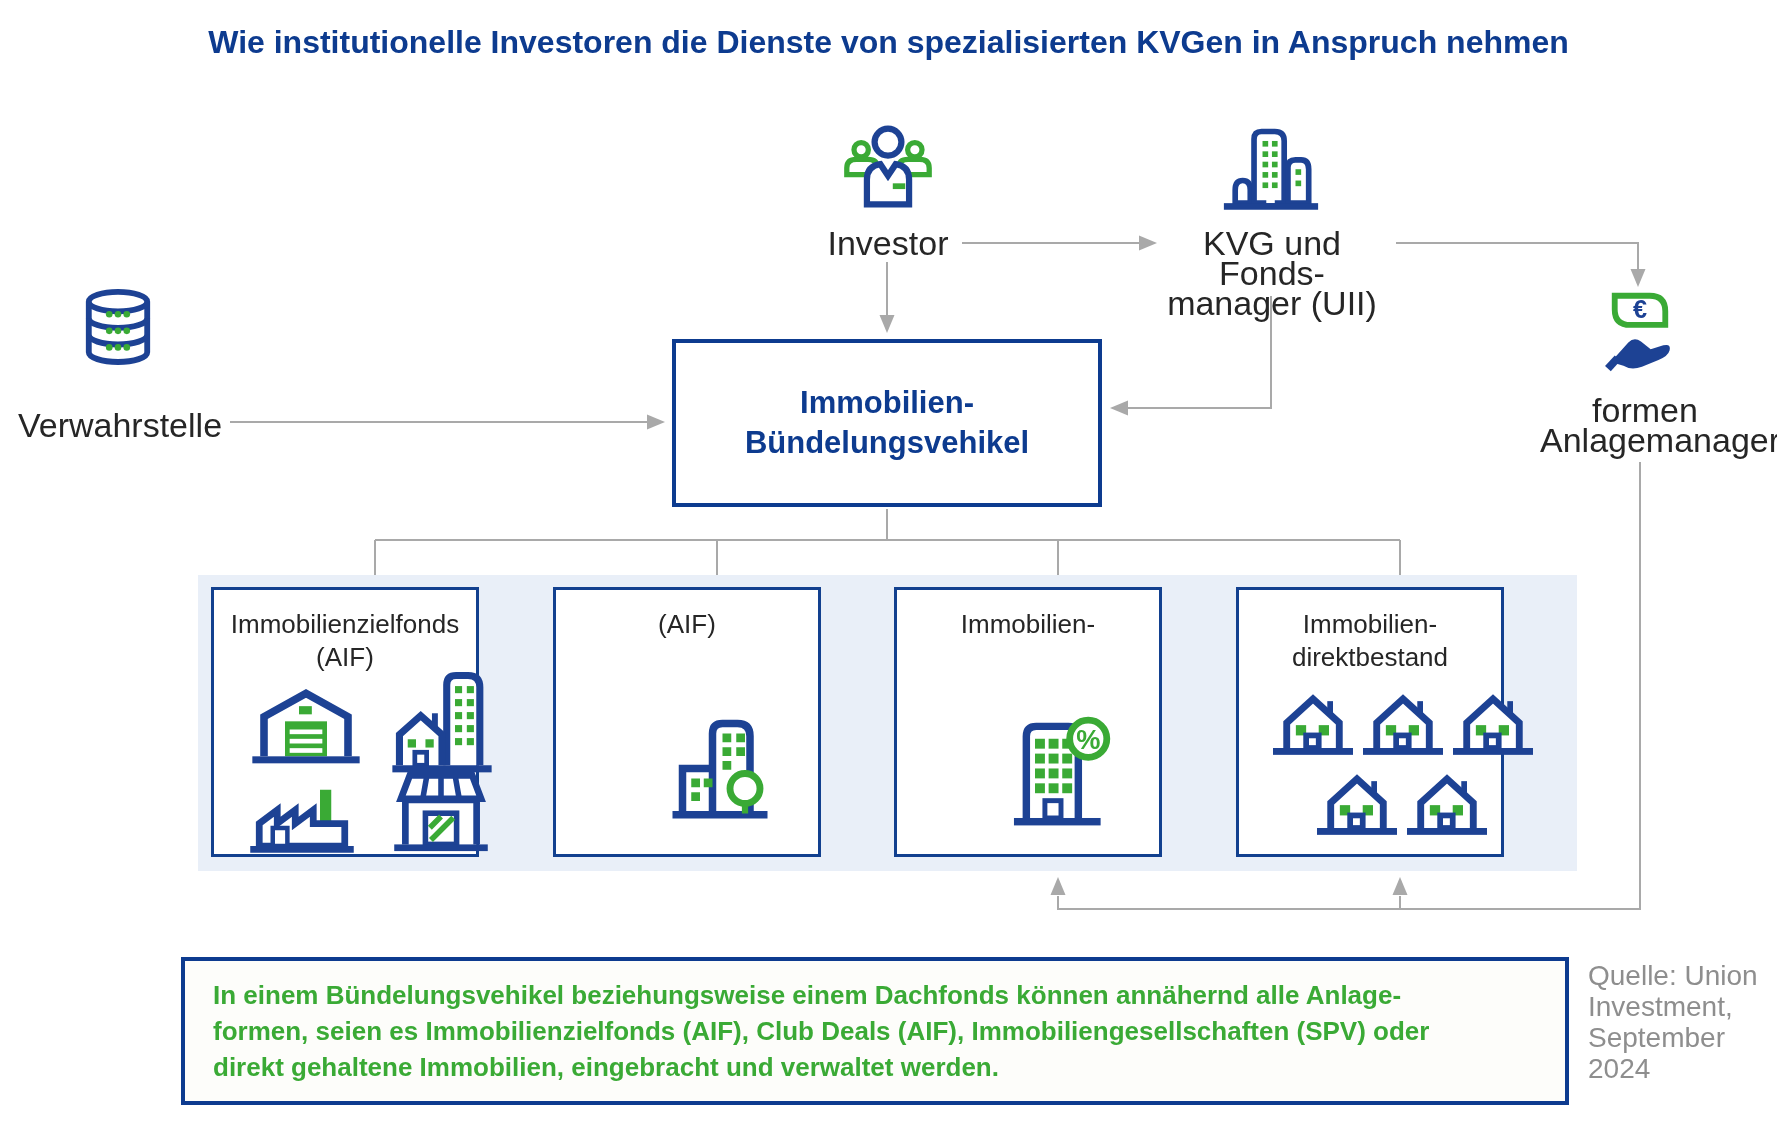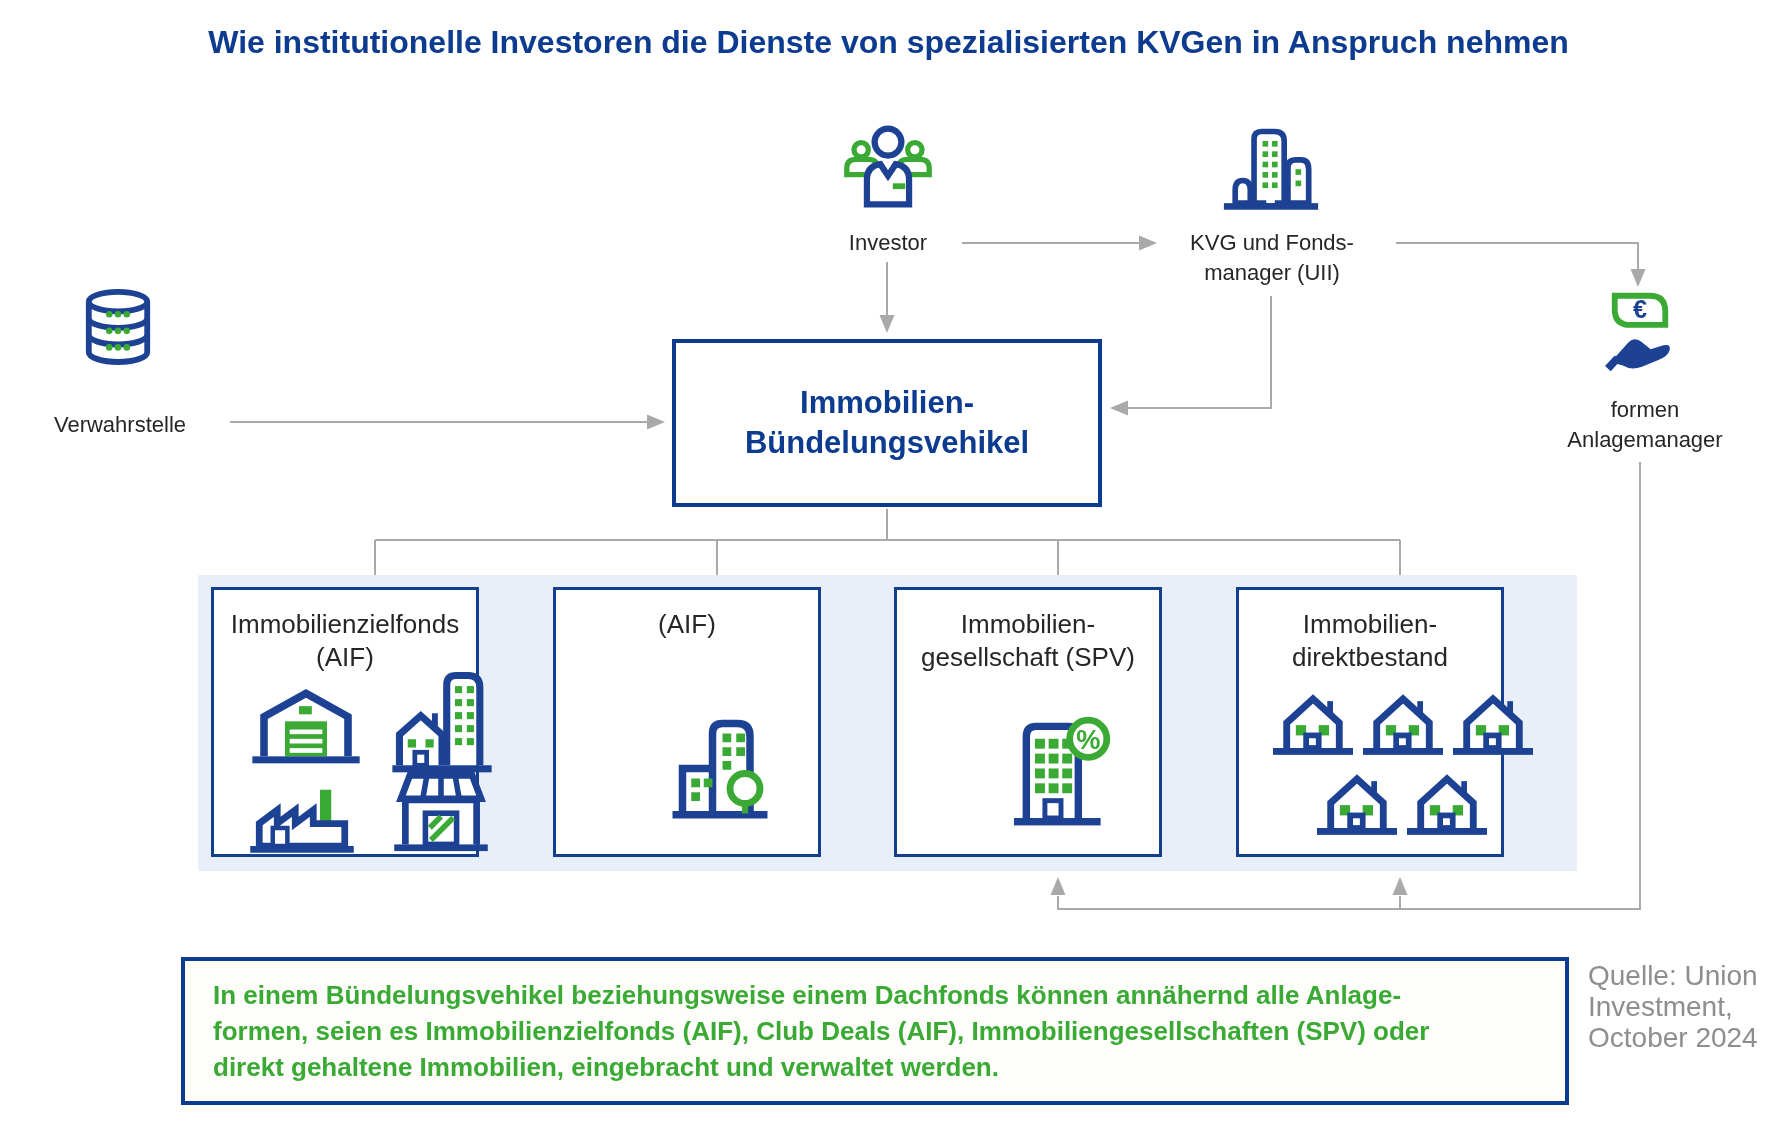--- a/index.html
+++ b/index.html
@@ -1,20 +1,20 @@
 <!DOCTYPE html>
 <html><head>
 <meta charset="utf-8">
 <style>
   html,body{margin:0;padding:0;background:#fff;}
   .canvas{position:relative;width:1777px;height:1133px;background:#ffffff;
           font-family:"Liberation Sans","DejaVu Sans",sans-serif;overflow:hidden;}
   .abs{position:absolute;}
   .title{left:0;top:24px;width:1777px;text-align:center;font-size:32px;font-weight:bold;color:#0d3b8f;}
-  .lbl{color:#262626;font-size:22px;line-height:30px;text-align:center;}
+  .lbl{color:#262626;font-size:34px;line-height:30px;text-align:center;}
   .connectors{left:0;top:0;pointer-events:none;}
   .band{left:198px;top:575px;width:1379px;height:296px;background:#e9eff8;}
   .centerbox{left:672px;top:339px;width:430px;height:168px;background:#fff;border:4px solid #0d3b8f;
              box-sizing:border-box;display:flex;flex-direction:column;justify-content:center;align-items:center;}
   .centerbox div{font-size:31px;font-weight:bold;color:#0d3b8f;line-height:40px;}
   .vbox{position:absolute;top:587px;height:270px;width:268px;background:#fff;border:3px solid #12408f;
         box-sizing:border-box;text-align:center;}
   .vbox .bt{margin-top:18px;font-size:26px;line-height:33px;color:#262626;}
   .note{left:181px;top:957px;width:1388px;height:148px;background:#fdfdfa;border:4px solid #0d3b8f;
         box-sizing:border-box;padding:16px 16px 0 28px;}
@@ -193,21 +193,20 @@
       </g>
       <rect x="2" y="76" width="76" height="6" fill="#1d4294"></rect>
       <path d="M60 70 V78" stroke="#3aaa35" stroke-width="5"></path>
       <circle cx="60" cy="58" r="12" fill="#fff" stroke="#3aaa35" stroke-width="5.5"></circle>
     </svg>
   </div>
 
   <div class="vbox" style="left:894px">
     <div class="bt">
       <div>Immobilien-</div>
-      <div>gesellschaft (SPV)</div>
     </div>
     <svg class="abs" style="left:112px;top:124px" width="104" viewBox="0 0 84 92">
       <path d="M14 84 V18 Q14 10 22 10 H48 Q56 10 56 18 V84" fill="#fff" stroke="#1d4294" stroke-width="6"></path>
       <g fill="#3aaa35">
         <rect x="21" y="20" width="8" height="8"></rect>
           <rect x="32" y="20" width="8" height="8"></rect>
           <rect x="43" y="20" width="8" height="8"></rect>
         <rect x="21" y="32" width="8" height="8"></rect>
           <rect x="32" y="32" width="8" height="8"></rect>
           <rect x="43" y="32" width="8" height="8"></rect>
@@ -274,16 +273,16 @@
 
   <div class="abs note">
     <div>In einem Bündelungsvehikel beziehungsweise einem Dachfonds können annähernd alle Anlage-</div>
     <div>formen, seien es Immobilienzielfonds (AIF), Club Deals (AIF), Immobiliengesellschaften (SPV) oder</div>
     <div>direkt gehaltene Immobilien, eingebracht und verwaltet werden.</div>
   </div>
 
   <div class="abs src">
     <div>Quelle: Union</div>
     <div>Investment,</div>
-    <div>October 2024</div>
+    <div>September 2024</div>
   </div>
 
 </div>
 
 </body></html>

